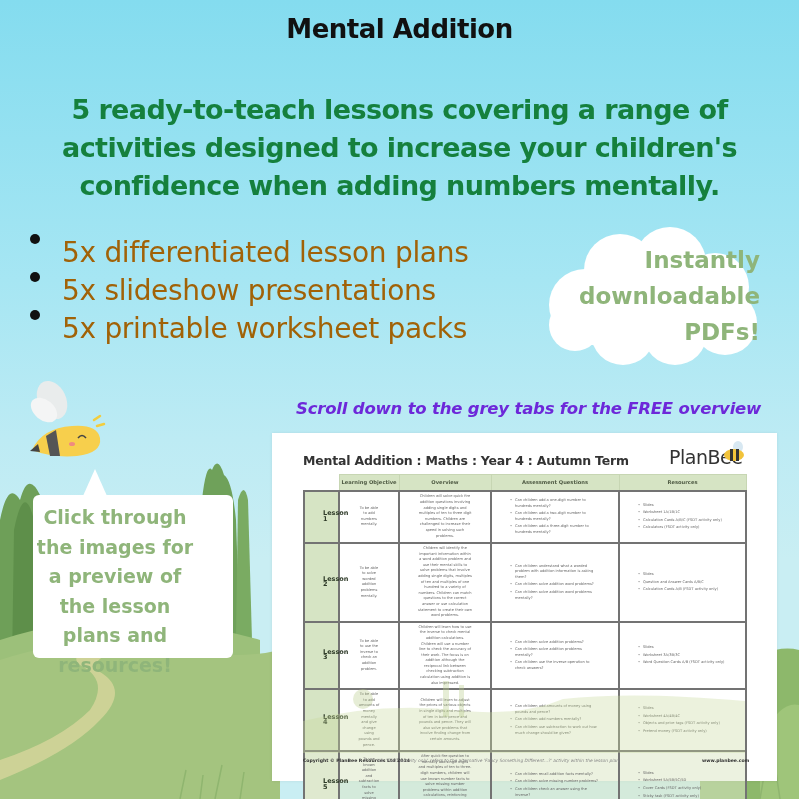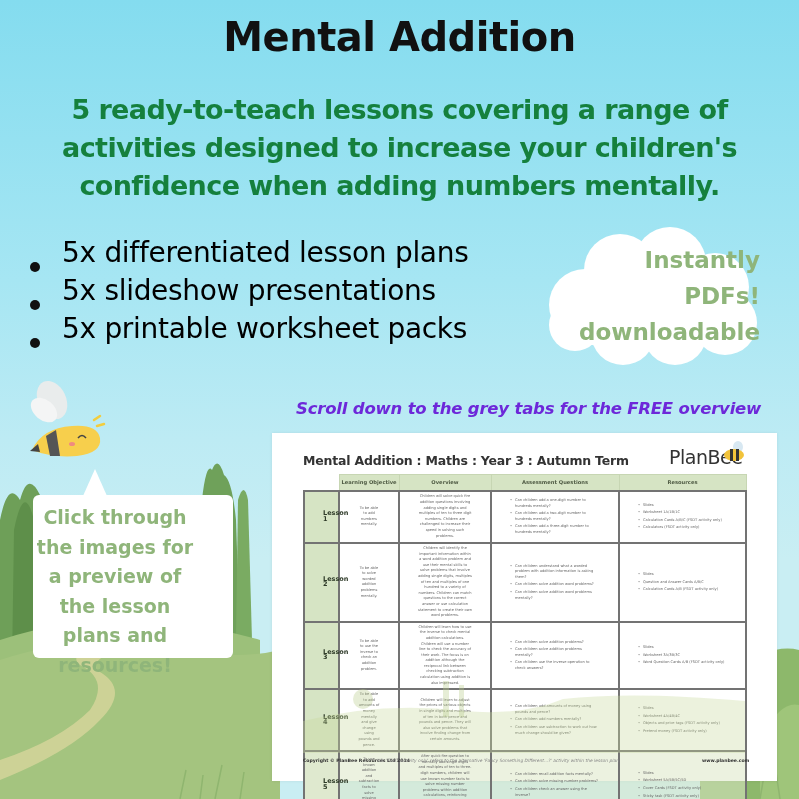--- a/index.html
+++ b/index.html
@@ -9,30 +9,30 @@
     font-family: "DejaVu Sans", sans-serif;
     background: linear-gradient(180deg, #84dcef 0%, #a6e6f3 35%, #bdebf4 55%, #c9eef3 70%);
   }
 
   
   .hills { position: absolute; left: 0; top: 0; width: 799px; height: 799px; }
 
   
   .title {
     position: absolute; left: 0; top: 14px; width: 799px; text-align: center;
-    font-size: 40px; font-weight: bold; color: #111; letter-spacing: -0.5px;
+    font-size: 26px; font-weight: bold; color: #111; letter-spacing: -0.5px;
   }
   .subtitle {
     position: absolute; left: 20px; top: 91px; width: 759px; text-align: center;
     font-size: 27px; font-weight: bold; color: #15803d; line-height: 38px; letter-spacing: -0.6px;
   }
   .bullets { position: absolute; left: 26px; top: 234px; list-style: none; }
   .bullets li {
-    font-size: 28px; color: #000000; line-height: 38px; letter-spacing: -0.3px;
-    display: flex; align-items: flex-end;
+    font-size: 28px; color: #a16207; line-height: 38px; letter-spacing: -0.3px;
+    display: flex; align-items: flex-start;
   }
   .bullets li .dot {
     width: 10px; height: 10px; border-radius: 50%; background: #111;
     margin: 0 22px 0 4px; flex: none;
   }
 
   
   .cloud { position: absolute; left: 545px; top: 225px; width: 215px; height: 140px; }
   .cloud-text {
     position: absolute; left: 545px; top: 242px; width: 215px; text-align: right;
@@ -162,43 +162,43 @@
     <circle cx="170" cy="62" r="34"></circle>
     <circle cx="180" cy="98" r="32"></circle>
     <circle cx="130" cy="108" r="32"></circle>
     <circle cx="78" cy="108" r="32"></circle>
     <circle cx="30" cy="100" r="26"></circle>
     <rect x="40" y="50" width="140" height="70"></rect>
   </g>
 </svg>
 <div class="cloud-text">
   <div>Instantly</div>
+  <div>downloadable</div>
   <div>PDFs!</div>
-  <div>downloadable</div>
 </div>
 
 <svg class="bee" viewBox="0 0 90 80">
   <ellipse cx="30" cy="22" rx="14" ry="20" fill="#e9ecec" transform="rotate(-25 30 22)"></ellipse>
   <ellipse cx="22" cy="32" rx="10" ry="15" fill="#f4f5f5" transform="rotate(-50 22 32)"></ellipse>
   <path d="M10 72 Q20 50 50 48 Q75 46 78 60 Q80 75 55 78 Q30 80 10 72 Z" fill="#f7cf4c"></path>
   <path d="M24 58 L34 52 L38 78 L28 78 Z" fill="#555"></path>
   <path d="M8 73 L16 66 L18 74 Z" fill="#444"></path>
   <path d="M56 60 Q60 55 64 60" stroke="#444" stroke-width="1.5" fill="none"></path>
   <ellipse cx="50" cy="66" rx="3" ry="2" fill="#f08a80"></ellipse>
   <path d="M72 42 L78 38 M75 48 L82 46" stroke="#f3cd3d" stroke-width="2.5" stroke-linecap="round"></path>
 </svg>
 
 <div class="callout">
   <div class="callout-text">Click through the images for a preview of the lesson plans and resources!</div>
 </div>
 
 <div class="scroll-note">Scroll down to the grey tabs for the FREE overview</div>
 
 <div class="doc">
-  <div class="doc-title">Mental Addition : Maths : Year 3 : Autumn Term</div>
+  <div class="doc-title">Mental Addition : Maths : Year 4 : Autumn Term</div>
   <div class="logo">PlanBee</div>
   <svg class="logo-bee" viewBox="0 0 28 22">
     <ellipse cx="18" cy="6" rx="5" ry="6" fill="#d8e8f2"></ellipse>
     <ellipse cx="14" cy="14" rx="10" ry="6" fill="#f2c33a"></ellipse>
     <rect x="10" y="8" width="3" height="12" fill="#333"></rect>
     <rect x="16" y="8" width="3" height="12" fill="#333"></rect>
   </svg>
 
   <table class="plan">
     <colgroup>

